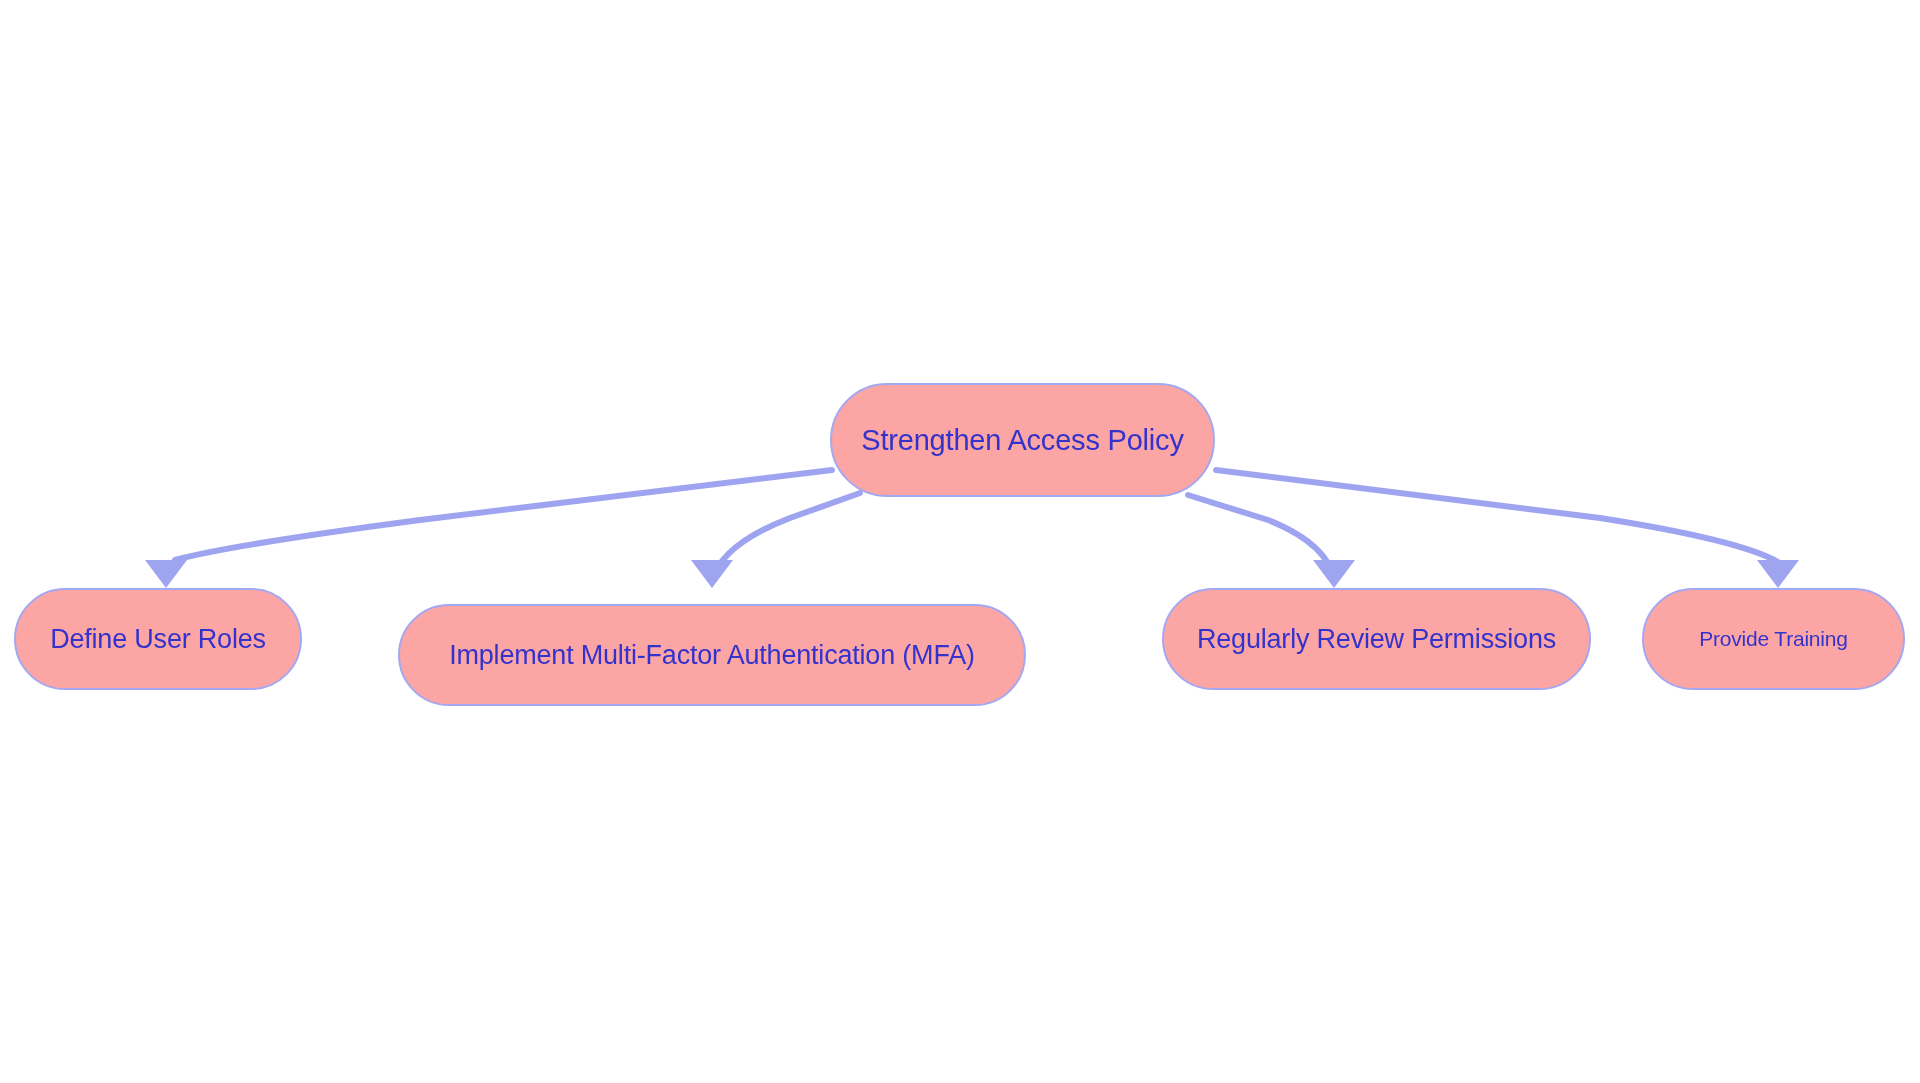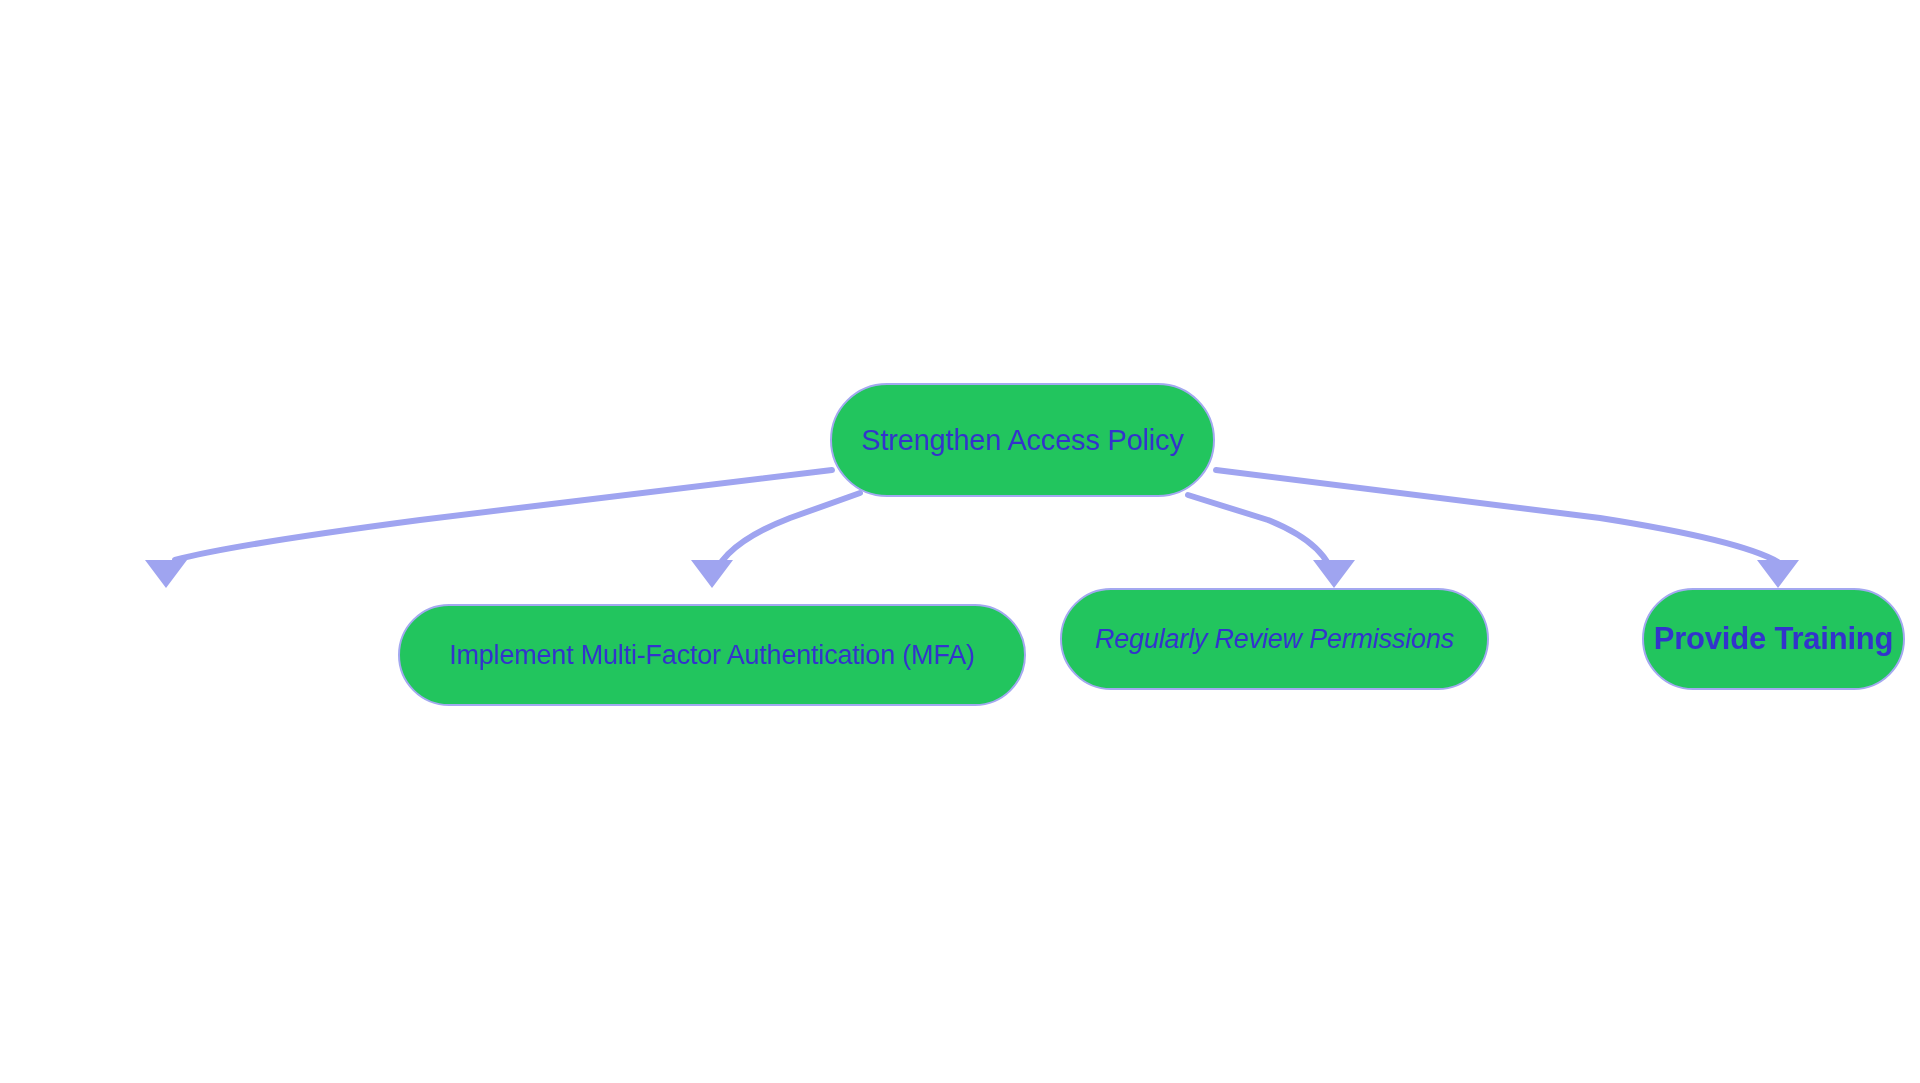--- a/index.html
+++ b/index.html
@@ -22,21 +22,21 @@
     position: absolute;
     left: 0;
     top: 0;
     width: 1920px;
     height: 1083px;
     pointer-events: none;
   }
   .node {
     position: absolute;
     box-sizing: border-box;
-    background: #22c55e;
+    background: #fca5a5;
     border: 2px solid #a3a8f0;
     border-radius: 999px;
     display: flex;
     align-items: center;
     justify-content: center;
     text-align: center;
     color: #3333cc;
     white-space: nowrap;
   }
   .node .node-label {
@@ -60,34 +60,32 @@
   }
   #node-mfa {
     left: 398px;
     top: 588px;
     width: 628px;
     height: 102px;
     font-size: 27px;
     margin-top: 16px;
   }
   #node-review {
-    left: 1060px;
+    left: 1162px;
     top: 588px;
     width: 429px;
     height: 102px;
     font-size: 27px;
-    font-style: italic;
   }
   #node-training {
     left: 1642px;
     top: 588px;
     width: 263px;
     height: 102px;
-    font-size: 31px;
-    font-weight: bold;
+    font-size: 21px;
   }
 </style>
 </head>
 <body>
 
 <div id="canvas">
 
   <svg id="edge-layer" viewBox="0 0 1920 1083" width="1920" height="1083" xmlns="http://www.w3.org/2000/svg">
 
     <g>
@@ -108,20 +106,23 @@
     <g>
       <path d="M 1216 470 L 1600 518 Q 1740 540 1778 562" fill="none" stroke="#9fa4f0" stroke-width="6" stroke-linecap="round" stroke-linejoin="round"></path>
       <polygon points="1757,560 1799,560 1778,588" fill="#9fa4f0"></polygon>
     </g>
   </svg>
 
   <div class="node" id="node-root">
     <span class="node-label">Strengthen Access Policy</span>
   </div>
 
+  <div class="node" id="node-roles">
+    <span class="node-label">Define User Roles</span>
+  </div>
 
   <div class="node" id="node-mfa">
     <span class="node-label">Implement Multi-Factor Authentication (MFA)</span>
   </div>
 
   <div class="node" id="node-review">
     <span class="node-label">Regularly Review Permissions</span>
   </div>
 
   <div class="node" id="node-training">

